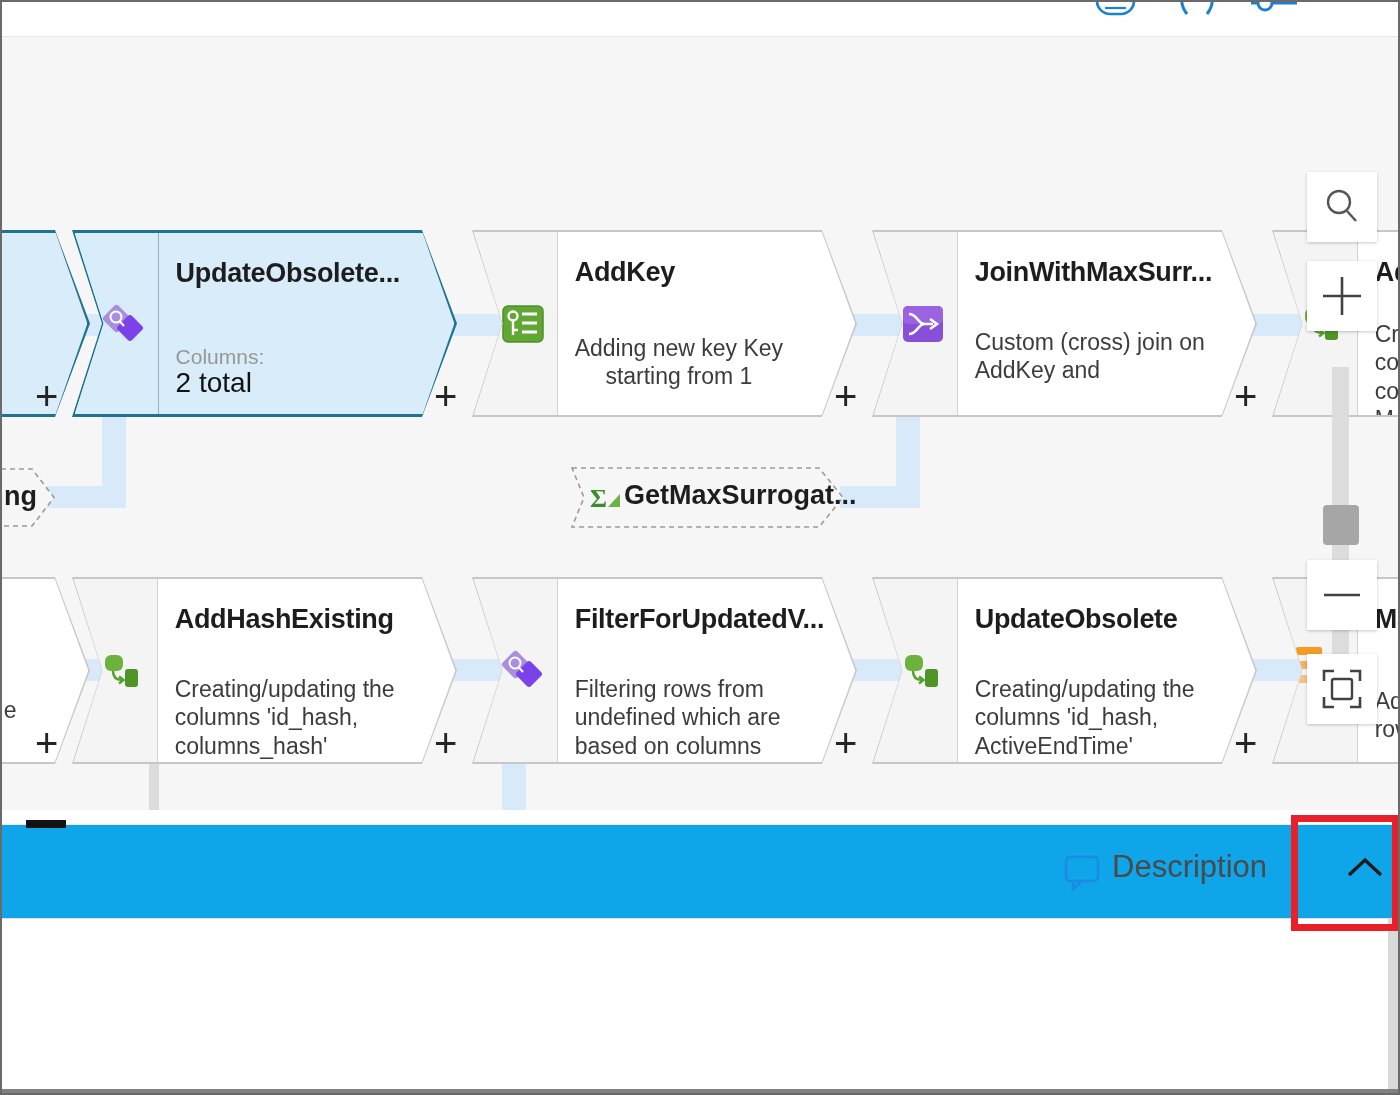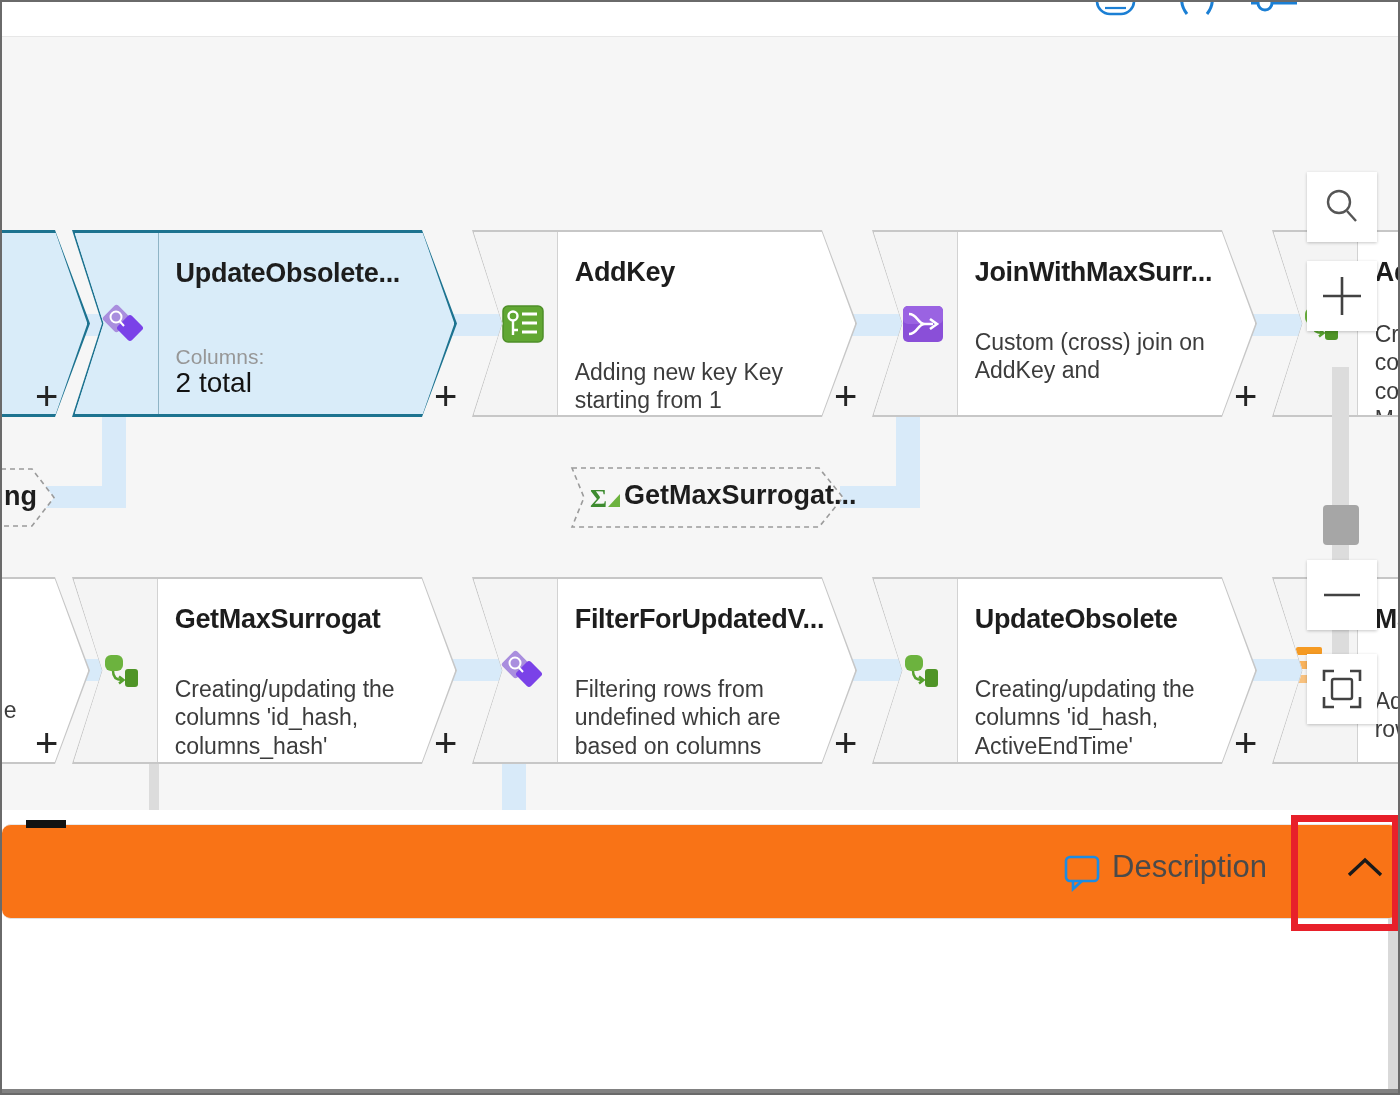--- a/index.html
+++ b/index.html
@@ -27,21 +27,21 @@
     clip-path:polygon(0 0,348px 0,100% 50%,348px 100%,0 100%,29px 50%);}
   .node.selected .shape{background:#1d7390;}
   .node.selected .fill{inset:2.6px;background:#d9ecf9;}
   .iconzone{position:absolute;left:0;top:0;bottom:0;width:83px;background:#f4f4f4;}
   .node.selected .iconzone{background:#d9ecf9;}
   .sep{position:absolute;left:83px;top:0;bottom:0;width:1.6px;background:#d2d2d2;}
   .node.selected .sep{background:#8fb4c6;}
   .nicon{position:absolute;left:26px;top:69px;}
   .title{position:absolute;left:101px;top:25px;font-size:27px;font-weight:700;color:#1d1d1d;letter-spacing:-.3px;white-space:nowrap;}
   .desc{position:absolute;left:101px;top:96px;font-size:23px;line-height:28.5px;color:#3c3c3c;white-space:nowrap;}
-  .desc.two{top:126px;}
+  .desc.two{top:102px;text-align:center;}
   .meta-label{position:absolute;left:101px;top:112px;font-size:21px;color:#979797;}
   .meta-value{position:absolute;left:101px;top:134px;font-size:28px;font-weight:400;color:#121212;}
   .plus{position:absolute;left:362px;top:146px;font-size:40px;font-weight:400;color:#242424;line-height:1;z-index:4;cursor:pointer;}
   .node.partial-left{width:400px;}
   .node.partial-left .shape{clip-path:polygon(0 0,365px 0,100% 50%,365px 100%,0 100%,30px 50%);}
   .node.partial-left .fill{clip-path:polygon(0 0,363px 0,100% 50%,363px 100%,0 100%,29px 50%);}
   .node.partial-left .plus{left:345px;}
   .frag-e{position:absolute;left:312px;top:118px;font-size:23px;color:#3c3c3c;}
 
   
@@ -51,22 +51,22 @@
 
   
   .ztrack{position:absolute;left:1330px;top:330px;width:17px;height:330px;background:#dcdcdc;z-index:20;}
   .zbtn{position:absolute;left:1305px;width:70px;height:70px;background:#fff;z-index:21;
         box-shadow:0 1px 3px rgba(0,0,0,.22);display:flex;align-items:center;justify-content:center;cursor:pointer;}
   .zthumb{position:absolute;left:1321px;top:468px;width:36px;height:40px;background:#a6a6a6;border-radius:4px;z-index:22;cursor:pointer;}
 
   
   #gap-strip{position:absolute;top:808px;left:0;right:0;height:15px;background:#fff;}
   #hscroll-thumb{position:absolute;left:24px;top:818px;width:40px;height:8px;background:#121212;z-index:6;}
-  #desc-bar{position:absolute;top:822px;left:0;right:0;height:93px;background:#f97316;
-            border-top:1px solid #e9e9e9;border-bottom:1px solid #e1e1e1;z-index:5;border-radius:9px;}
+  #desc-bar{position:absolute;top:822px;left:0;right:0;height:93px;background:#0ea5e9;
+            border-top:1px solid #e9e9e9;border-bottom:1px solid #e1e1e1;z-index:5;}
   #desc-label{position:absolute;left:1110px;top:24px;font-size:31px;color:#4a4a4a;}
   #desc-chevron{position:absolute;left:1342px;top:28px;cursor:pointer;}
   #bottom-panel{position:absolute;top:916px;left:0;right:0;bottom:4px;background:#fff;}
   #vscroll-strip{position:absolute;left:1386px;top:916px;width:11px;height:172px;background:#d9d9d9;z-index:40;}
   #red-box{position:absolute;left:1289px;top:813px;width:108px;height:116px;border:7px solid #e8202a;z-index:60;box-sizing:border-box;}
 </style>
 </head>
 <body>
 
 <div id="frame">
@@ -221,21 +221,21 @@
       <div class="shape">
         <div class="fill">
           <div class="iconzone"></div>
             <div class="sep"></div>
           <svg class="nicon" width="46" height="46">
             <rect x="5" y="7" width="18" height="16" rx="6" fill="#6cb33e"></rect>
             <rect x="25" y="21" width="13" height="18" rx="3" fill="#4f9427"></rect>
             <path d="M13,23 C13,30 17,32 22,32" fill="none" stroke="#56a12e" stroke-width="2.5"></path>
             <polyline points="19,28.5 23.5,32 19,35.5" fill="none" stroke="#56a12e" stroke-width="2.5"></polyline>
           </svg>
-          <div class="title">GetMaxSurrogat</div>
+          <div class="title">AddHashExisting</div>
           <div class="desc">
             <div>Creating/updating the</div>
             <div>columns 'id_hash,</div>
             <div>columns_hash'</div>
           </div>
         </div>
       </div>
       <span class="plus">+</span>
     </div>
 

